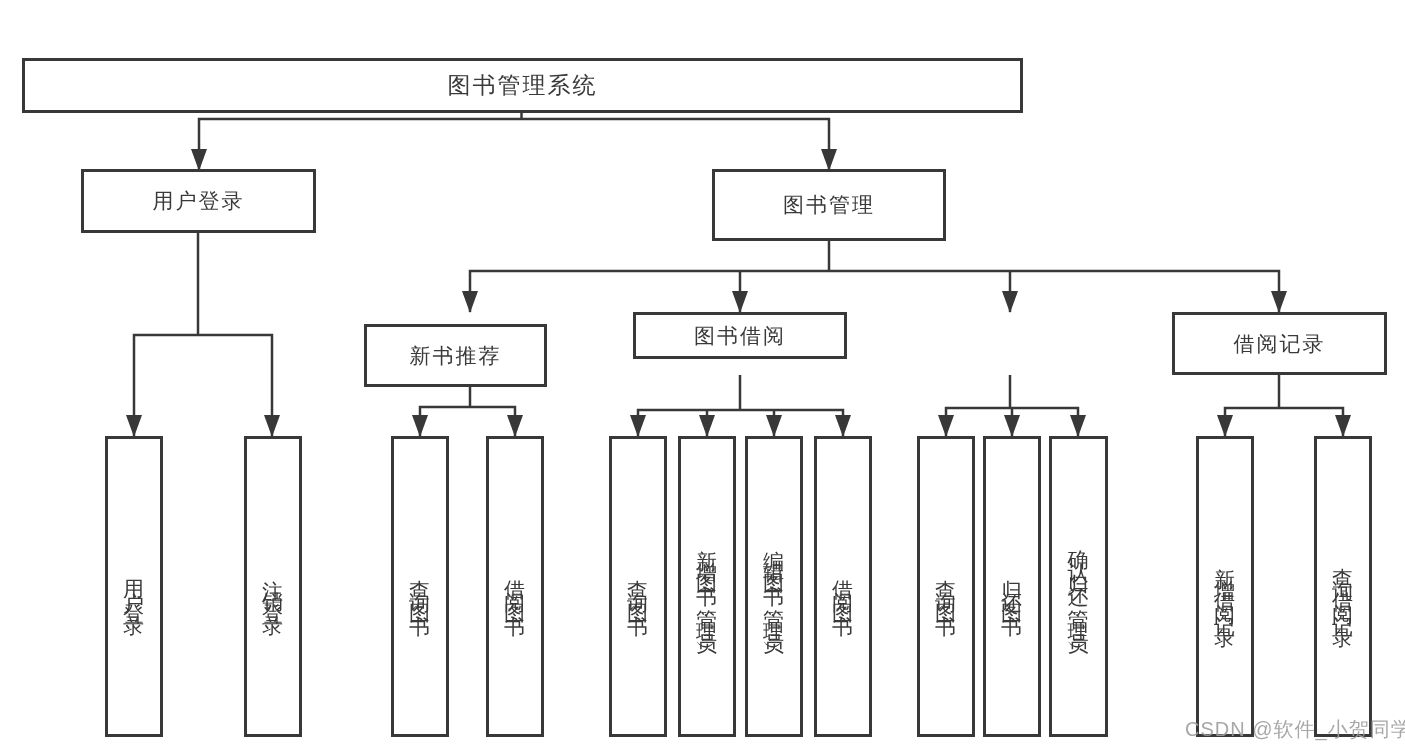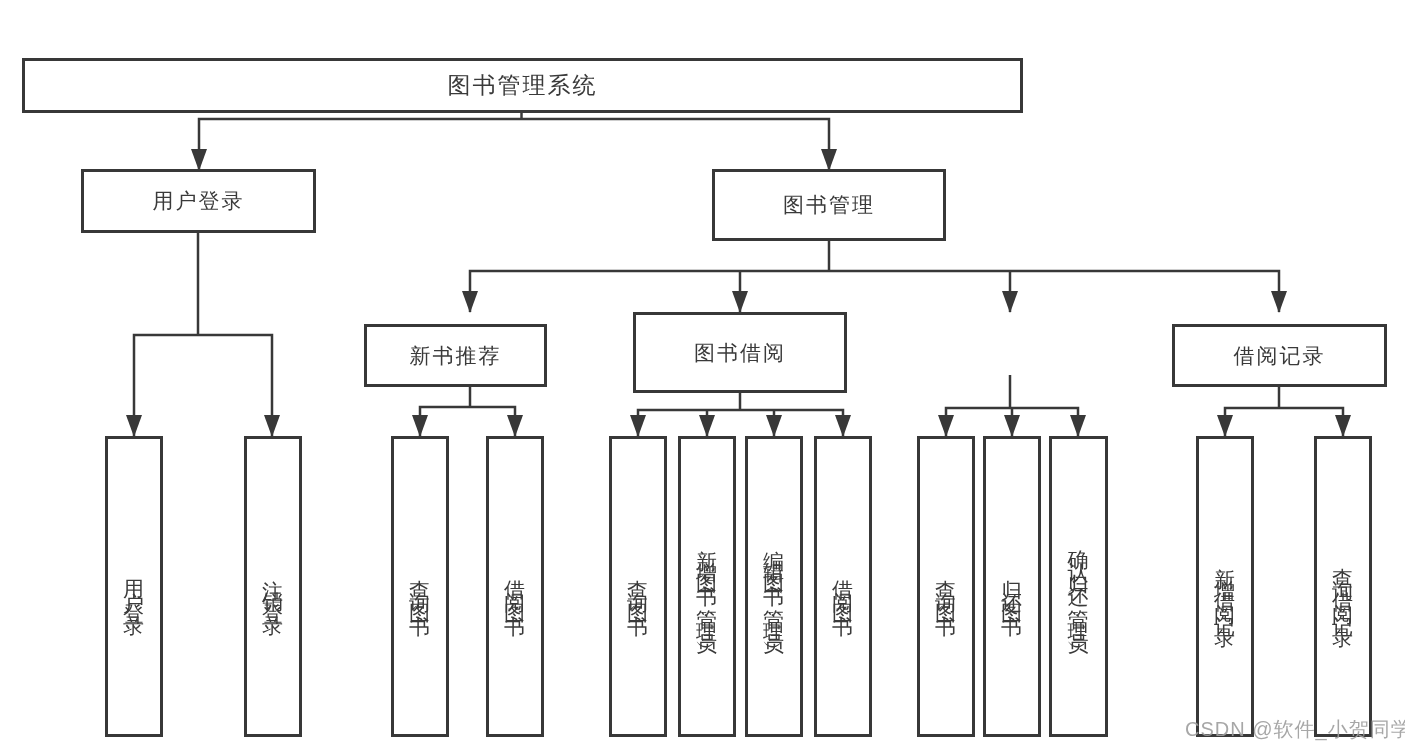--- a/index.html
+++ b/index.html
@@ -116,24 +116,24 @@
   <div class="hnode" style="left:81px;top:169px;width:235px;height:64px;">
     <span>用户登录</span>
   </div>
   <div class="hnode" style="left:712px;top:169px;width:234px;height:72px;">
     <span>图书管理</span>
   </div>
 
   <div class="hnode" style="left:364px;top:324px;width:183px;height:63px;">
     <span>新书推荐</span>
   </div>
-  <div class="hnode" style="left:633px;top:312px;width:214px;height:81px;">
+  <div class="hnode" style="left:633px;top:312px;width:214px;height:47px;">
     <span>图书借阅</span>
   </div>
-  <div class="hnode" style="left:1172px;top:324px;width:215px;height:63px;">
+  <div class="hnode" style="left:1172px;top:312px;width:215px;height:63px;">
     <span>借阅记录</span>
   </div>
 
   <div class="vnode" style="left:105px;top:436px;width:58px;height:301px;">
     <span>用户登录</span>
   </div>
   <div class="vnode" style="left:244px;top:436px;width:58px;height:301px;">
     <span>注销登录</span>
   </div>
 

